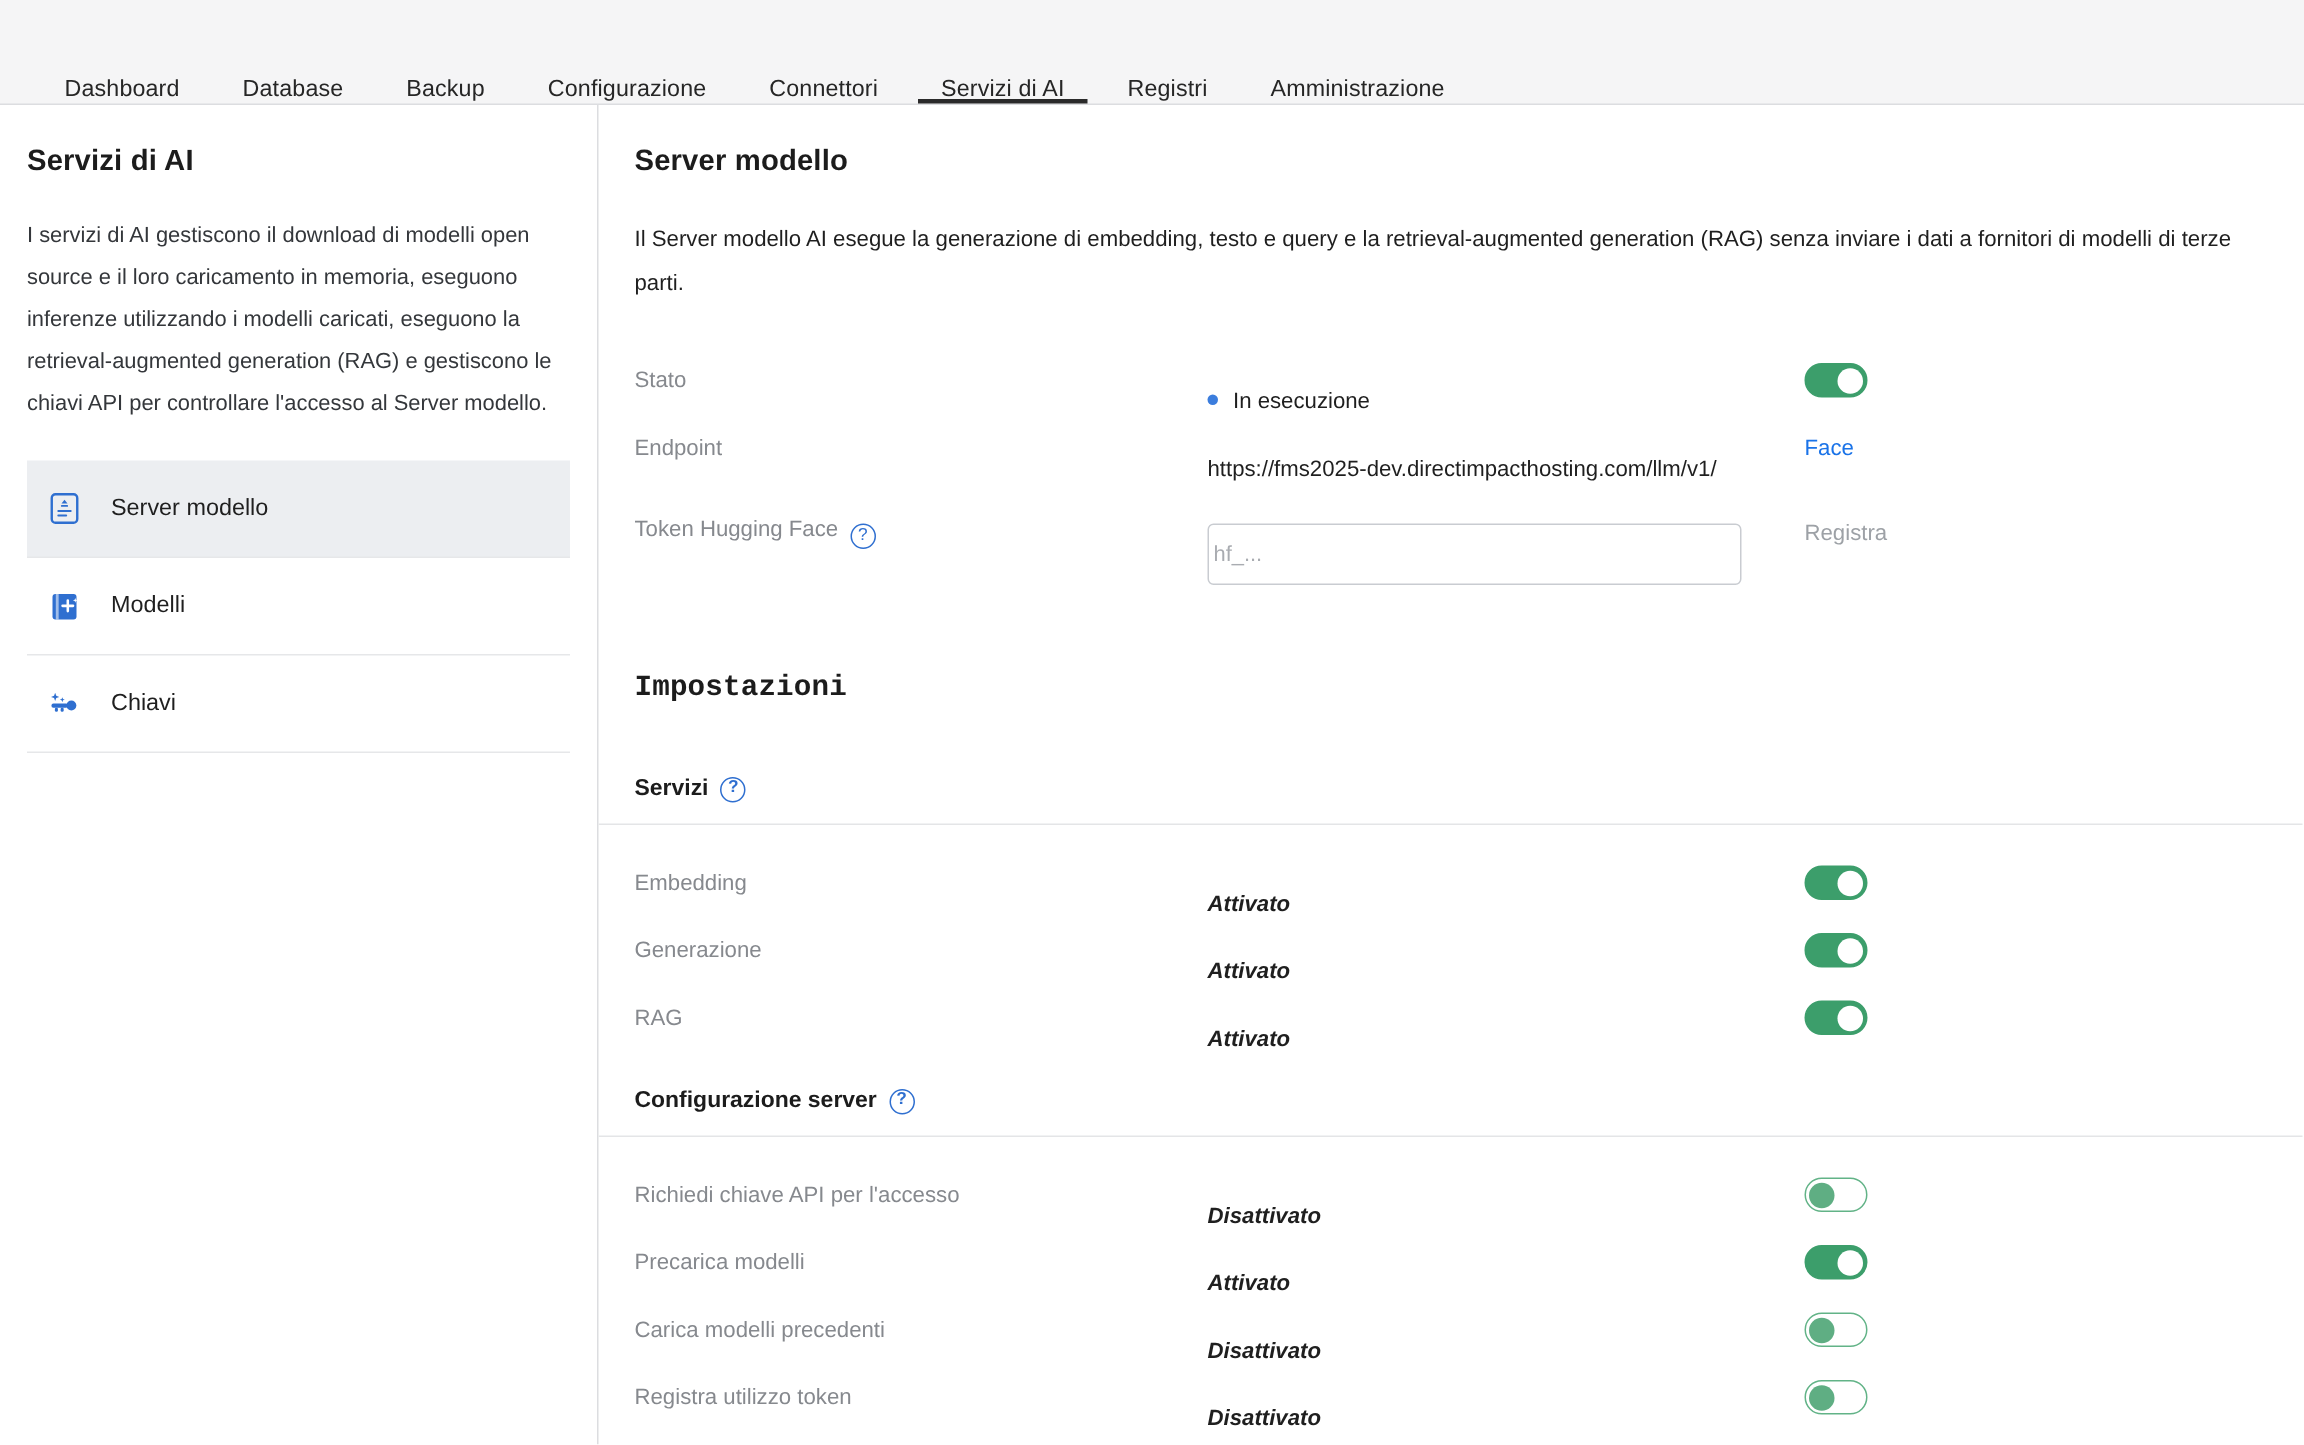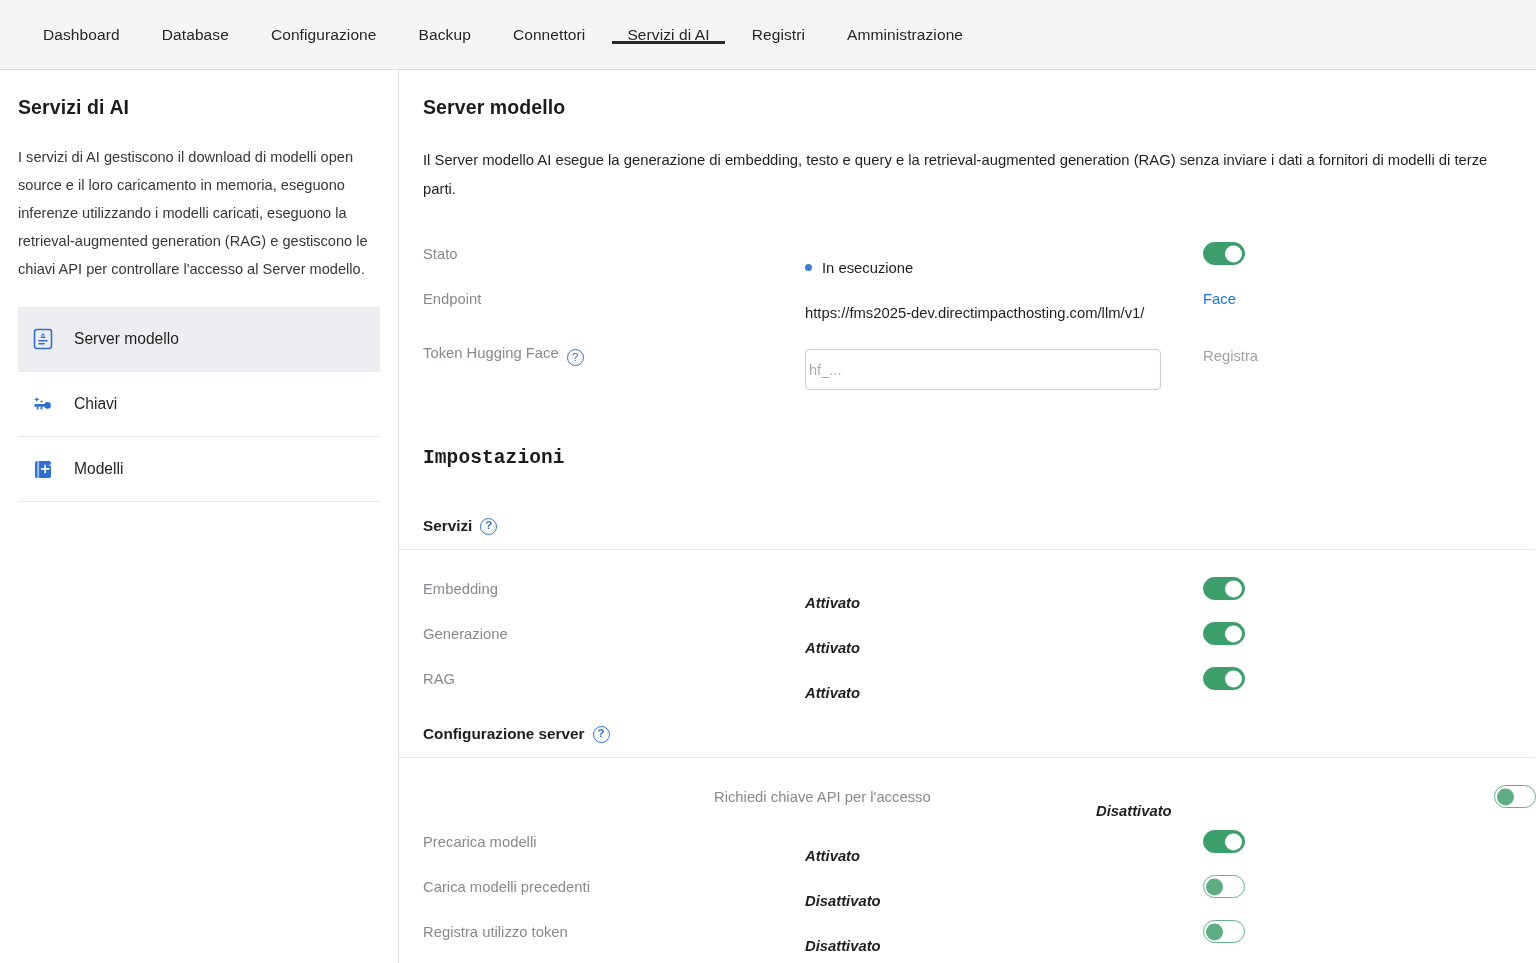--- a/index.html
+++ b/index.html
@@ -13,21 +13,21 @@
     font-family: "Liberation Sans", sans-serif;
     -webkit-font-smoothing: antialiased;
   }
 
   
   .topnav {
     height: 70px;
     background: #f5f5f6;
     border-bottom: 1px solid #dcdde0;
     display: flex;
-    align-items: center;
+    align-items: flex-end;
     padding-left: 22px;
   }
   .nav-tab {
     position: relative;
     display: flex;
     align-items: center;
     padding: 0 21px;
     font-size: 15.5px;
     color: #262626;
     cursor: pointer;
@@ -252,24 +252,24 @@
 <body>
 
 <div class="topnav">
   <div class="nav-tab">
       <span>Dashboard</span>
     </div>
   <div class="nav-tab">
       <span>Database</span>
     </div>
   <div class="nav-tab">
+      <span>Backup</span>
+    </div>
+  <div class="nav-tab">
       <span>Configurazione</span>
-    </div>
-  <div class="nav-tab">
-      <span>Backup</span>
     </div>
   <div class="nav-tab">
       <span>Connettori</span>
     </div>
   <div class="nav-tab active">
       <span>Servizi di AI</span>
     </div>
   <div class="nav-tab">
       <span>Registri</span>
     </div>
@@ -290,48 +290,48 @@
         <span class="side-icon">
           <svg width="20" height="22" viewBox="0 0 20 22" fill="none">
             <rect x="1.5" y="1.5" width="17" height="19" rx="2.5" stroke="#2f6fd0" stroke-width="1.6"></rect>
             <path d="M10 5.2 L12 7.6 H8 Z" fill="#2f6fd0"></path>
             <rect x="7.6" y="8.6" width="4.8" height="1.3" rx="0.6" fill="#2f6fd0"></rect>
             <rect x="5.2" y="12" width="9.6" height="1.4" rx="0.7" fill="#2f6fd0"></rect>
             <rect x="5.2" y="15" width="6.6" height="1.4" rx="0.7" fill="#2f6fd0"></rect>
           </svg>
         </span>
         <span class="side-item-label">Server modello</span>
+      </div>
+
+      <div class="side-item">
+        <span class="side-icon">
+          <svg width="21" height="21" viewBox="0 0 21 21" fill="none">
+            <rect x="2" y="2" width="16" height="17" rx="2" fill="#2f6fd0"></rect>
+            <rect x="4.2" y="2" width="1.9" height="17" fill="#ffffff" opacity="0.55"></rect>
+            <path d="M12.2 6.4 V13.4 M8.7 9.9 H15.7" stroke="#ffffff" stroke-width="1.7" stroke-linecap="round"></path>
+            <path d="M17.2 4.6 L17.6 5.8 L18.8 6.2 L17.6 6.6 L17.2 7.8 L16.8 6.6 L15.6 6.2 L16.8 5.8 Z" fill="#ffffff"></path>
+          </svg>
+        </span>
+        <span class="side-item-label">Modelli</span>
       </div>
 
       <div class="side-item">
         <span class="side-icon">
           <svg width="24" height="20" viewBox="0 0 24 20" fill="none">
             <circle cx="17" cy="11.5" r="3.6" fill="#2f6fd0"></circle>
             <rect x="2.5" y="10" width="12" height="3" rx="1.4" fill="#2f6fd0"></rect>
             <rect x="5" y="13" width="2.2" height="3" rx="1" fill="#2f6fd0"></rect>
             <rect x="9.2" y="13" width="2.2" height="3" rx="1" fill="#2f6fd0"></rect>
             <path d="M5.2 2.2 L6 4.4 L8.2 5.2 L6 6 L5.2 8.2 L4.4 6 L2.2 5.2 L4.4 4.4 Z" fill="#2f6fd0"></path>
             <path d="M10.4 5.4 L10.9 6.7 L12.2 7.2 L10.9 7.7 L10.4 9 L9.9 7.7 L8.6 7.2 L9.9 6.7 Z" fill="#2f6fd0"></path>
           </svg>
         </span>
         <span class="side-item-label">Chiavi</span>
       </div>
 
-      <div class="side-item">
-        <span class="side-icon">
-          <svg width="21" height="21" viewBox="0 0 21 21" fill="none">
-            <rect x="2" y="2" width="16" height="17" rx="2" fill="#2f6fd0"></rect>
-            <rect x="4.2" y="2" width="1.9" height="17" fill="#ffffff" opacity="0.55"></rect>
-            <path d="M12.2 6.4 V13.4 M8.7 9.9 H15.7" stroke="#ffffff" stroke-width="1.7" stroke-linecap="round"></path>
-            <path d="M17.2 4.6 L17.6 5.8 L18.8 6.2 L17.6 6.6 L17.2 7.8 L16.8 6.6 L15.6 6.2 L16.8 5.8 Z" fill="#ffffff"></path>
-          </svg>
-        </span>
-        <span class="side-item-label">Modelli</span>
-      </div>
-
     </div>
   </aside>
 
   <main class="main">
 
     <h2 class="section-title">Server modello</h2>
     <p class="lead">Il Server modello AI esegue la generazione di embedding, testo e query e la retrieval-augmented generation (RAG) senza inviare i dati a fornitori di modelli di terze parti.</p>
 
     <div class="kv-row" style="margin-top:27px;">
       <div class="kv-label">Stato</div>
@@ -402,21 +402,21 @@
           </div>
       </div>
     </div>
 
     <div class="sub-head" style="margin-top:24px;">
       <span>Configurazione server</span>
         <span class="help-icon">?</span>
     </div>
     <div class="divider"></div>
 
-    <div class="kv-row" style="margin-top:16px;justify-content:flex-end;">
+    <div class="kv-row" style="margin-top:16px;">
       <div class="kv-label">Richiedi chiave API per l'accesso</div>
       <div class="kv-value strong">Disattivato</div>
       <div class="kv-action">
         <div class="toggle off">
             <span class="knob"></span>
           </div>
       </div>
     </div>
 
     <div class="kv-row">

